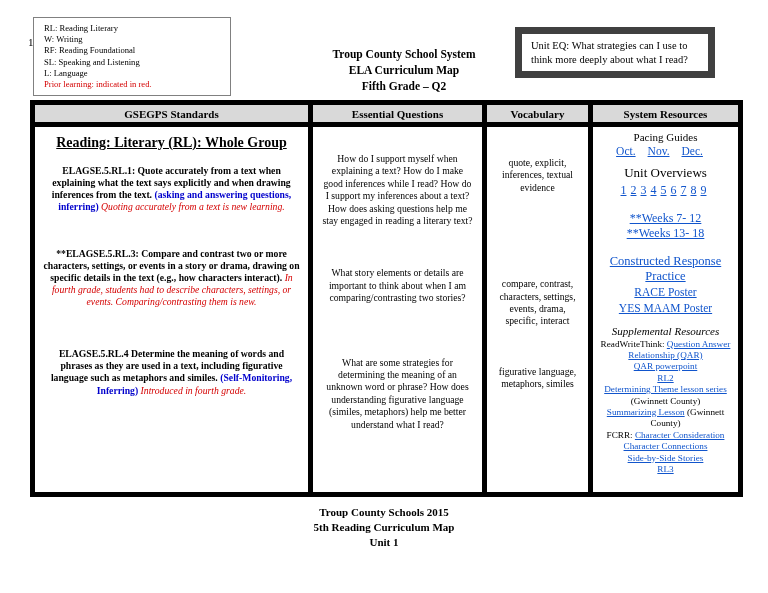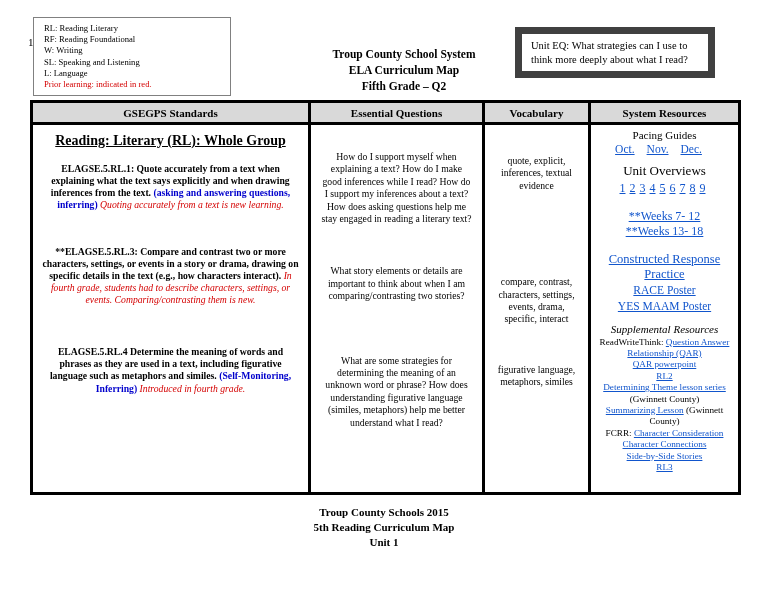--- a/index.html
+++ b/index.html
@@ -46,21 +46,21 @@
   table.map {
     position: absolute; left: 30px; top: 100px;
     width: 708px;
     border-collapse: collapse;
     table-layout: fixed;
   }
   table.map col.c1 { width: 278px; }
   table.map col.c2 { width: 174px; }
   table.map col.c3 { width: 106px; }
   table.map col.c4 { width: 150px; }
-  table.map th, table.map td { border: 3px solid #000000; }
+  table.map th, table.map td { border: 5px solid #000000; }
   table.map th {
     background: #d9d9d9;
     font-size: 11px; font-weight: bold;
     height: 22px; text-align: center;
     padding: 2px;
   }
   table.map tbody tr { height: 370px; }
   table.map td { vertical-align: top; text-align: center; }
 
   .standards-cell { padding: 6px 8px 0 8px; }
@@ -114,22 +114,22 @@
 </style>
 </head>
 <body>
 
 <div class="page">
 
   <div class="page-number">1</div>
 
   <div class="legend-box">
     <div class="legend-line">RL: Reading Literary</div>
+    <div class="legend-line">W: Writing</div>
     <div class="legend-line">RF: Reading Foundational</div>
-    <div class="legend-line">W: Writing</div>
     <div class="legend-line">SL: Speaking and Listening</div>
     <div class="legend-line">L: Language</div>
     <div class="legend-line red">Prior learning: indicated in red.</div>
   </div>
 
   <div class="title-block">
     <div>Troup County School System</div>
     <div>ELA Curriculum Map</div>
     <div>Fifth Grade –  Q2</div>
   </div>

